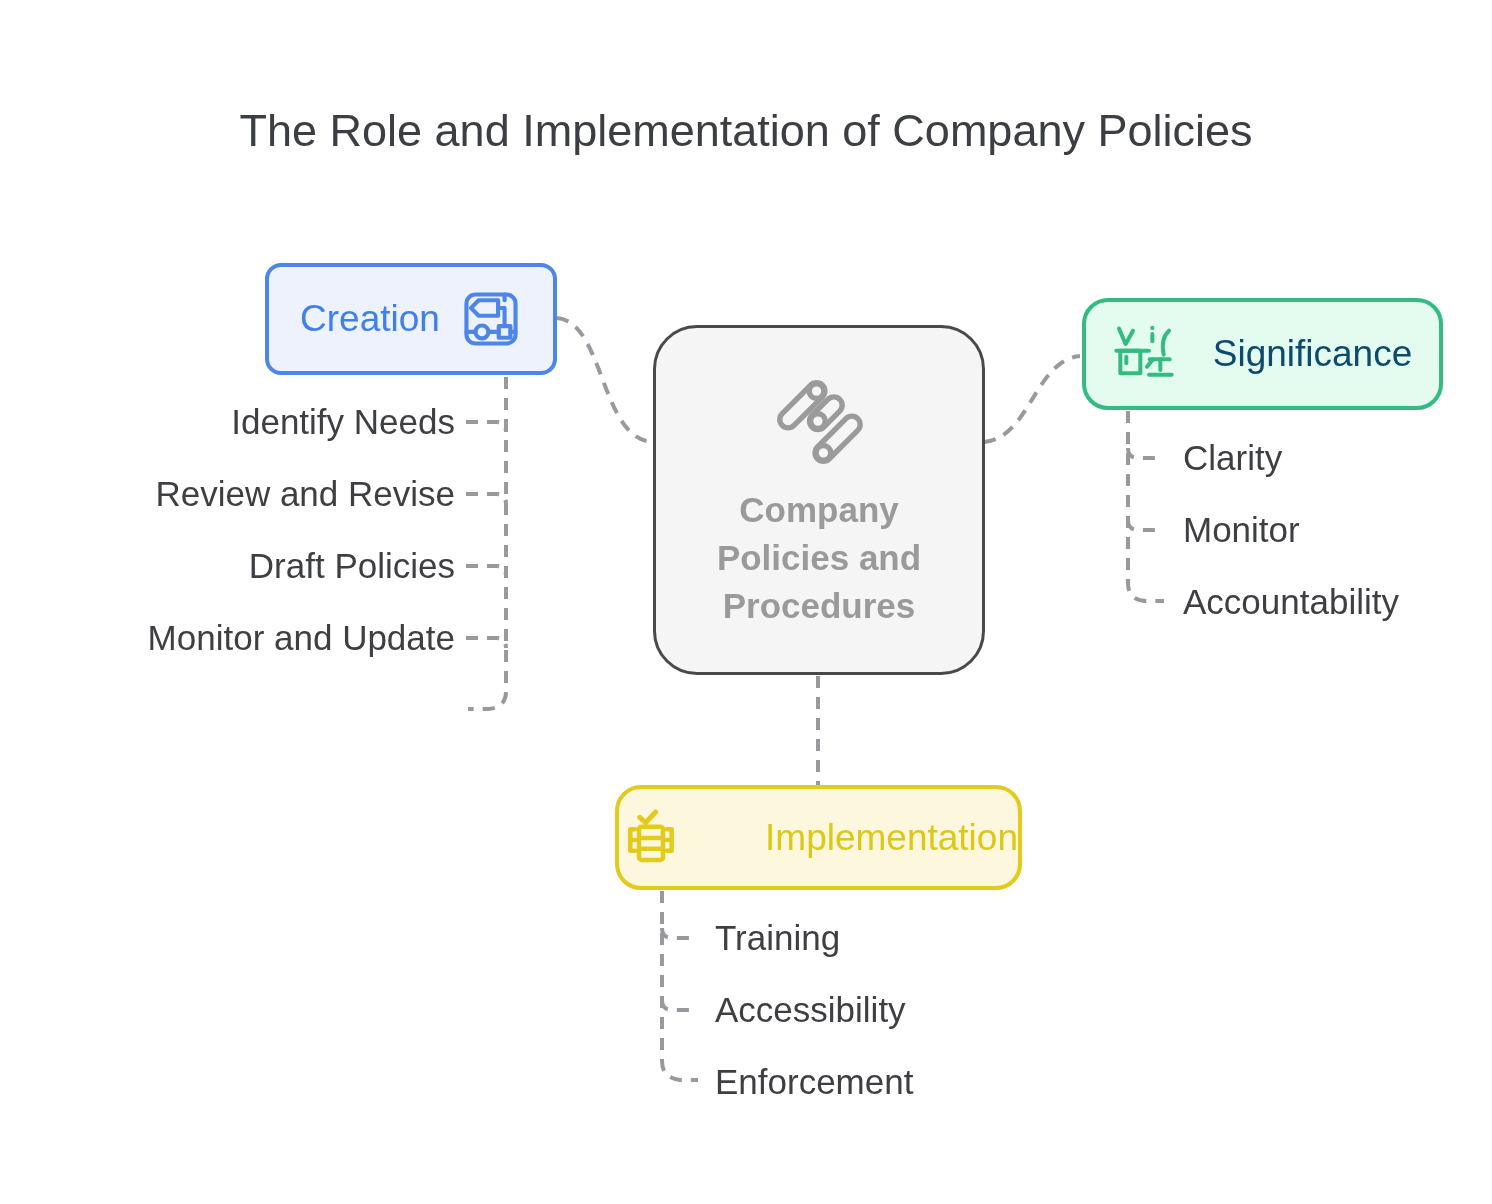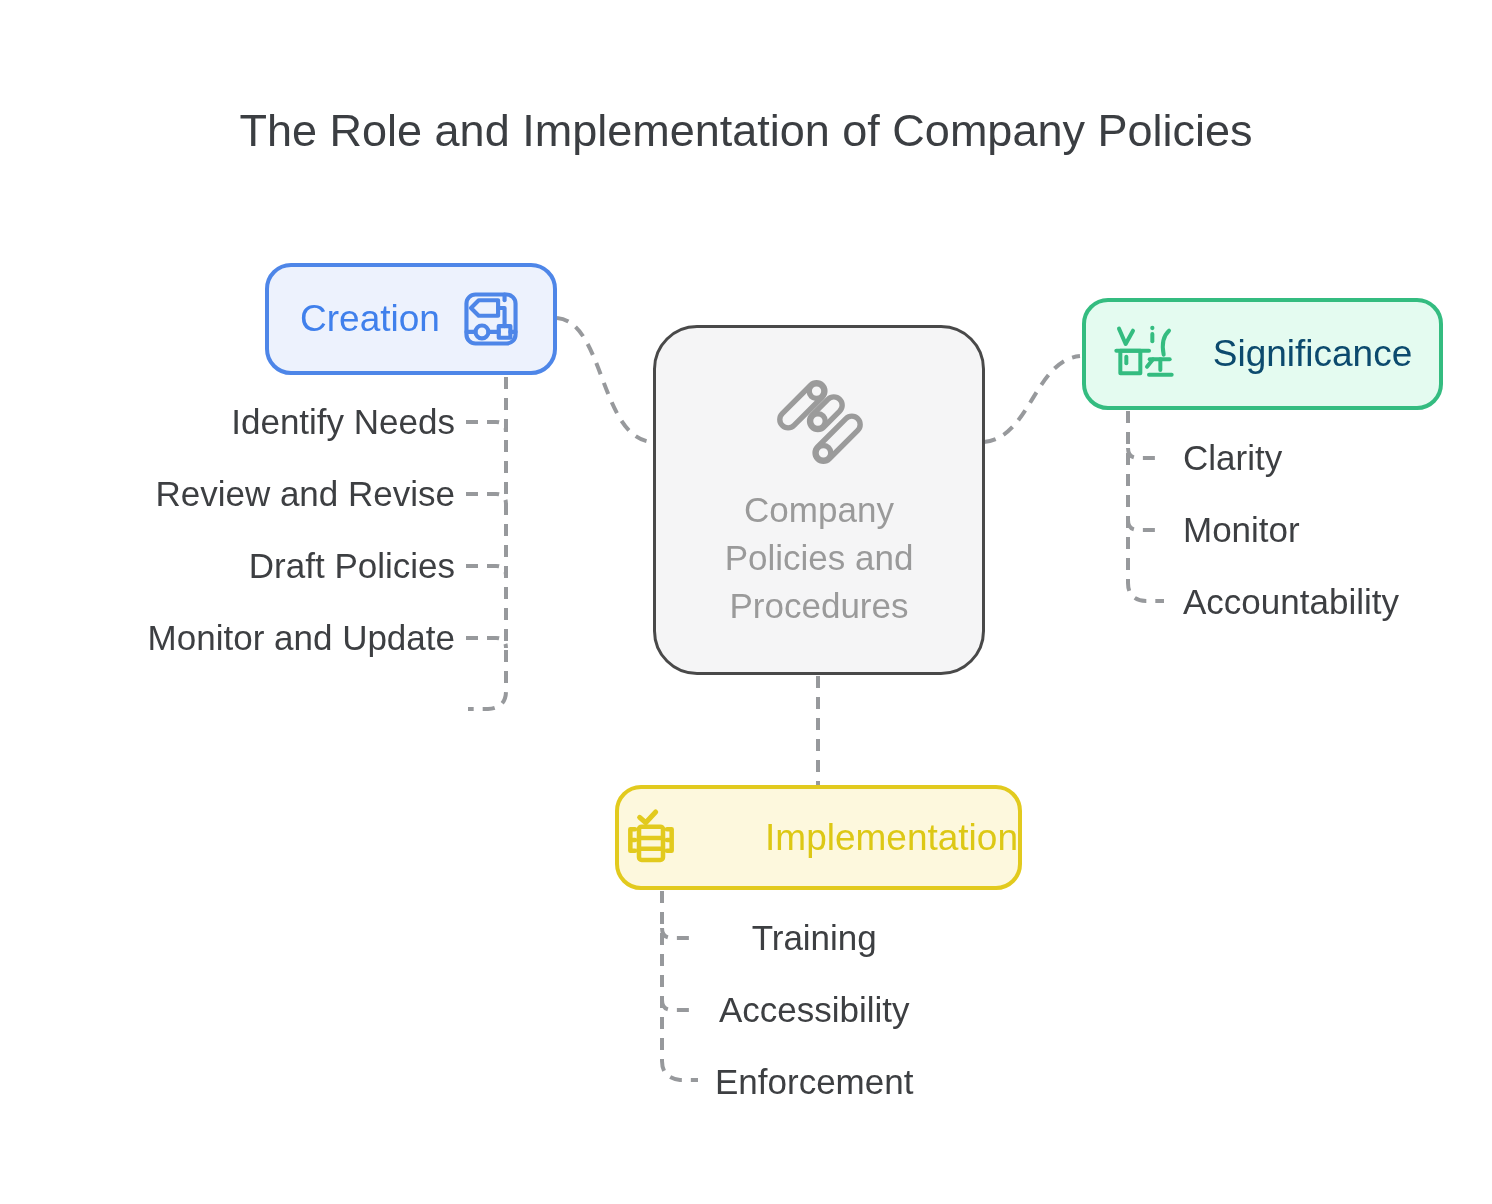--- a/index.html
+++ b/index.html
@@ -10,50 +10,50 @@
   .title{
     position:absolute;left:0;top:105px;width:1492px;text-align:center;
     font-size:45px;font-weight:400;color:#3b3e42;letter-spacing:0px;
   }
   svg.overlay{position:absolute;left:0;top:0;width:1492px;height:1204px;pointer-events:none;}
   .connector{fill:none;stroke:#97999c;stroke-width:4;stroke-dasharray:12 9;stroke-linecap:butt;}
   .node{position:absolute;box-sizing:border-box;display:flex;align-items:center;justify-content:center;}
   .node .label{white-space:nowrap;font-weight:500;}
   .node-creation{
     left:265px;top:263px;width:292px;height:112px;border:4px solid #4e86e8;
-    background:#edf2fd;border-radius:26px;gap:20px;
+    background:#edf2fd;border-radius:16px;gap:20px;
   }
   .node-creation .label{color:#4080ec;font-size:37px;}
   .node-significance{
     left:1082px;top:298px;width:361px;height:112px;border:4px solid #34bc80;
     background:#e4fbf0;border-radius:26px;gap:20px;
   }
   .node-significance .label{color:#0c4a6e;font-size:37px;margin-left:16px;}
   .node-implementation{
     left:615px;top:785px;width:407px;height:105px;border:4px solid #e2ca1e;
     background:#fdf8dd;border-radius:26px;gap:20px;justify-content:space-between;
   }
   .node-implementation .label{color:#ddc815;font-size:37px;}
   .node-center{
     left:653px;top:325px;width:332px;height:350px;border:3.5px solid #494949;
     background:#f5f5f6;border-radius:44px;flex-direction:column;justify-content:flex-start;
     padding-top:44px;
   }
   .node-center .label{
     margin-top:14px;width:252px;text-align:center;white-space:normal;
-    font-size:35px;line-height:48px;font-weight:400;color:#9a9a9a;
+    font-size:35px;line-height:48px;font-weight:700;color:#9a9a9a;
   }
   .items{position:absolute;}
   .item{
     font-size:35px;line-height:44px;height:44px;margin-bottom:28px;
     color:#3d3f42;white-space:nowrap;font-weight:400;
   }
   .items-creation{right:1037px;top:400px;text-align:right;}
   .items-significance{left:1183px;top:436px;text-align:left;}
-  .items-implementation{left:715px;top:916px;text-align:center;}
+  .items-implementation{left:715px;top:916px;text-align:left;}
   .icon{flex:0 0 auto;display:block;}
 </style>
 </head>
 <body>
 
 <svg class="overlay" viewBox="0 0 1492 1204">
 
   <path class="connector" d="M557 318 C604 322 600 436 651 442"></path>
   <path class="connector" d="M984 442 C1030 438 1035 360 1080 356"></path>
   <path class="connector" d="M818 676 L818 786"></path>

